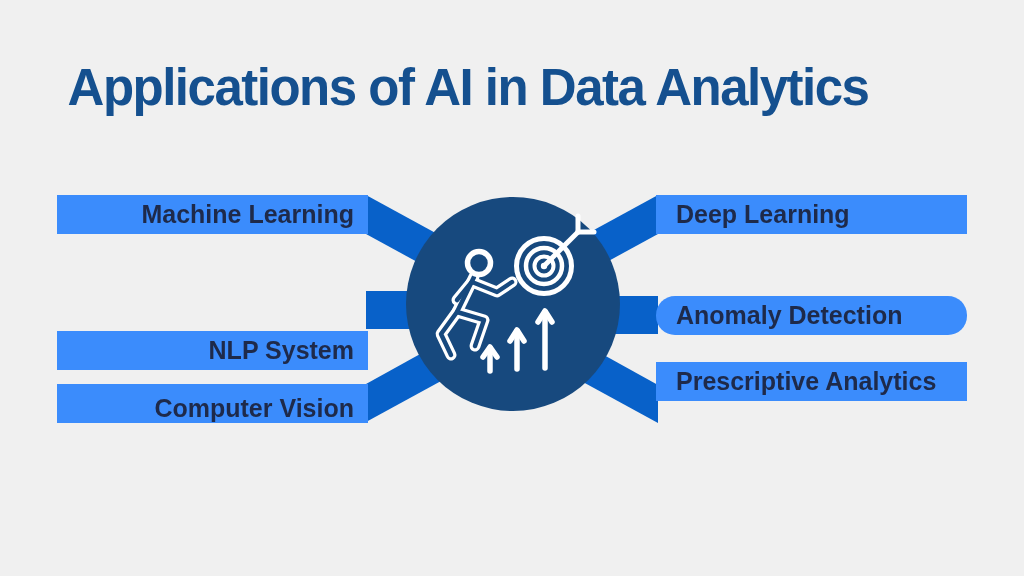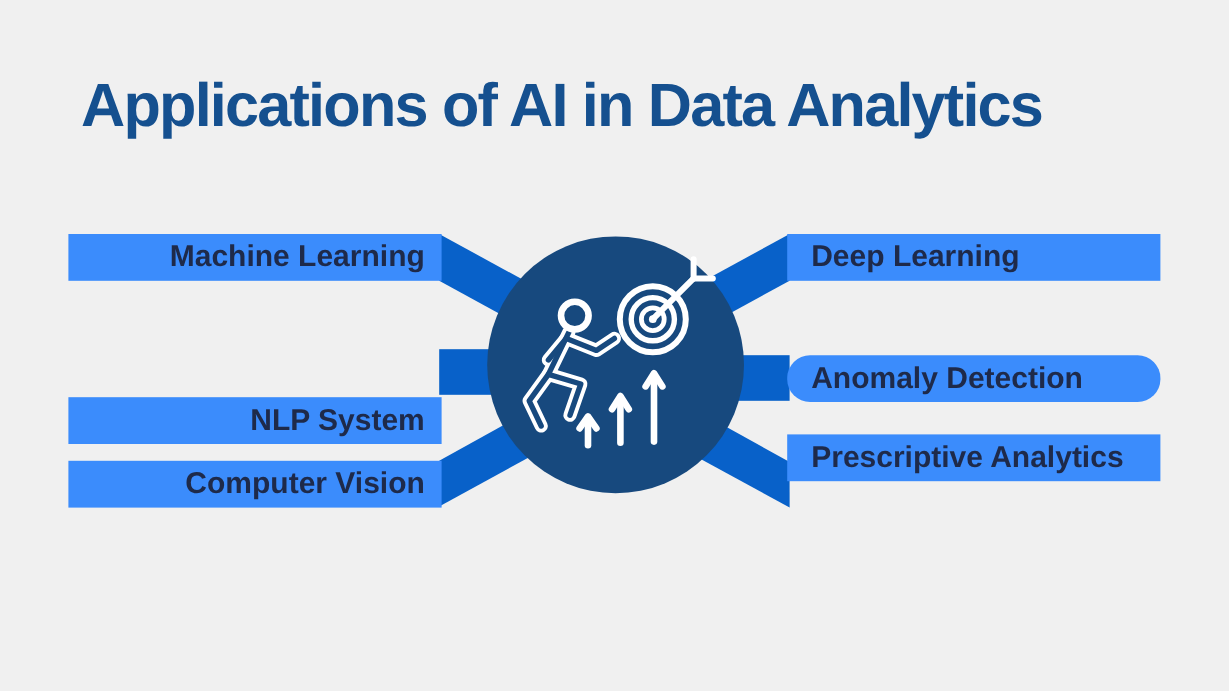--- a/index.html
+++ b/index.html
@@ -30,21 +30,21 @@
     background:var(--bar);
     color:var(--bartext);
     font-size:25px;font-weight:bold;
     display:flex;align-items:center;
     box-sizing:border-box;
   }
   .bar.left{justify-content:flex-end;padding-right:14px;}
   .bar.right{justify-content:flex-start;padding-left:20px;}
   .b-l0{left:57px;top:195px;}
   .b-l1{left:57px;top:291px;margin-top:40px;}
-  .b-l2{left:57px;top:384px;}
+  .b-l2{left:57px;top:384px;align-items:flex-end;}
   .b-r0{left:656px;top:195px;}
   .b-r1{left:656px;top:296px;border-radius:19px;}
   .b-r2{left:656px;top:362px;}
 </style>
 </head>
 <body>
 
 <h1 class="title">Applications of AI in Data Analytics</h1>
 
 <svg class="diagram-svg" width="1024" height="576" viewBox="0 0 1024 576">

